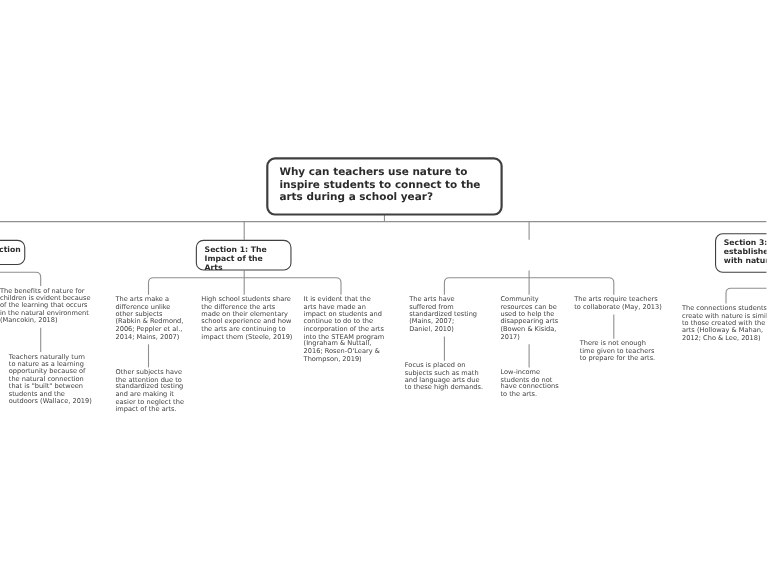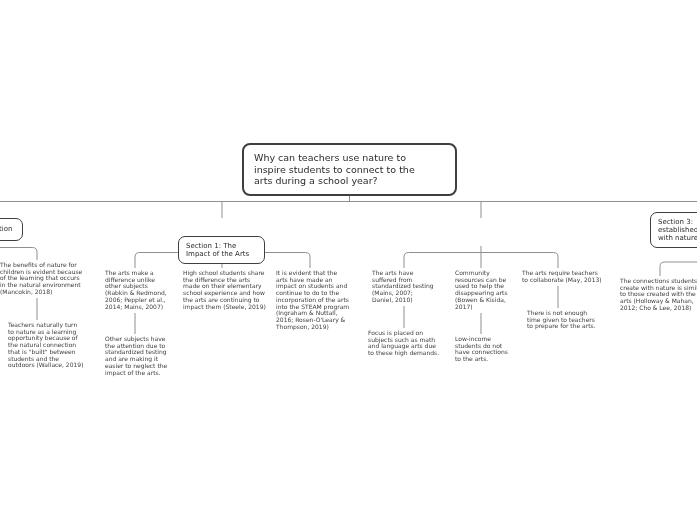--- a/index.html
+++ b/index.html
@@ -20,27 +20,26 @@
     left: 0; top: 0;
     width: 697px; height: 520px;
   }
   .node {
     position: absolute;
     box-sizing: border-box;
     background: #ffffff;
     border: 1.6px solid #3f3f3f;
     border-radius: 7px;
     color: #2b2b2b;
-    font-weight: normal;
+    font-weight: bold;
     font-size: 7px;
     line-height: 8.2px;
     white-space: pre-line;
     padding: 4px 7px;
     display: flex;
-    align-items: center;
   }
   .node-root {
     border-width: 2.5px;
     border-radius: 8px;
     font-size: 9.5px;
     line-height: 11.5px;
     padding: 6px 10px;
   }
   .leaf {
     position: absolute;
@@ -82,21 +81,21 @@
   <div class="node node-root" style="left:242px; top:143px; width:215px; height:53px;">
     <span>Why can teachers use nature to
 inspire students to connect to the
 arts during a school year?</span>
   </div>
 
   <div class="node" style="left:-38px; top:218px; width:61px; height:23px;">
     <span>Introduction</span>
   </div>
 
-  <div class="node" style="left:178px; top:236px; width:87px; height:28px;">
+  <div class="node" style="left:178px; top:218px; width:87px; height:28px;">
     <span>Section 1: The
 Impact of the Arts</span>
   </div>
 
 
   <div class="node" style="left:650px; top:212px; width:110px; height:36px;">
     <span>Section 3:
 established
 with nature</span>
   </div>

